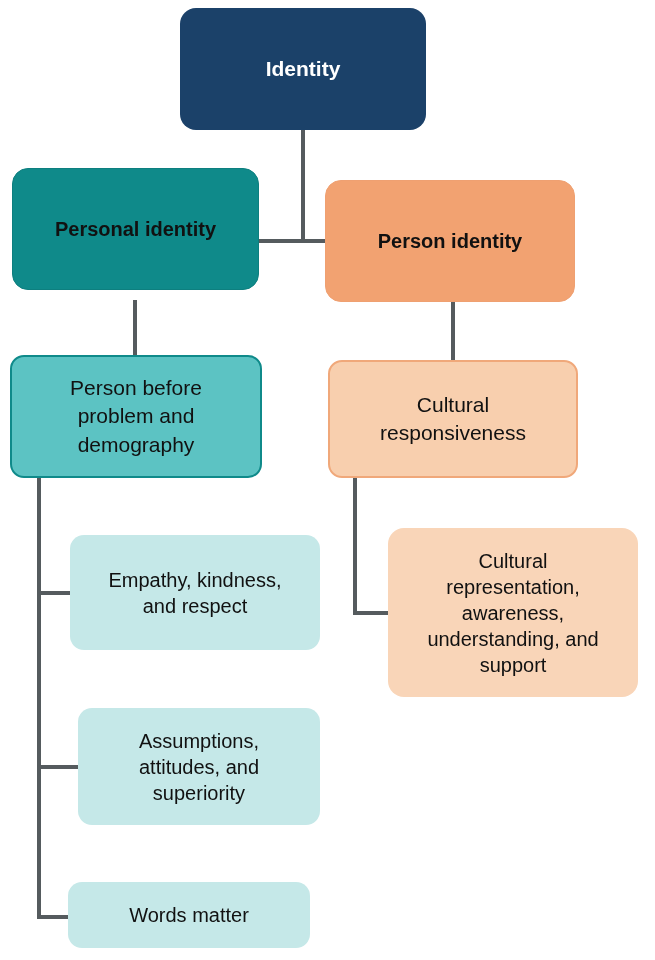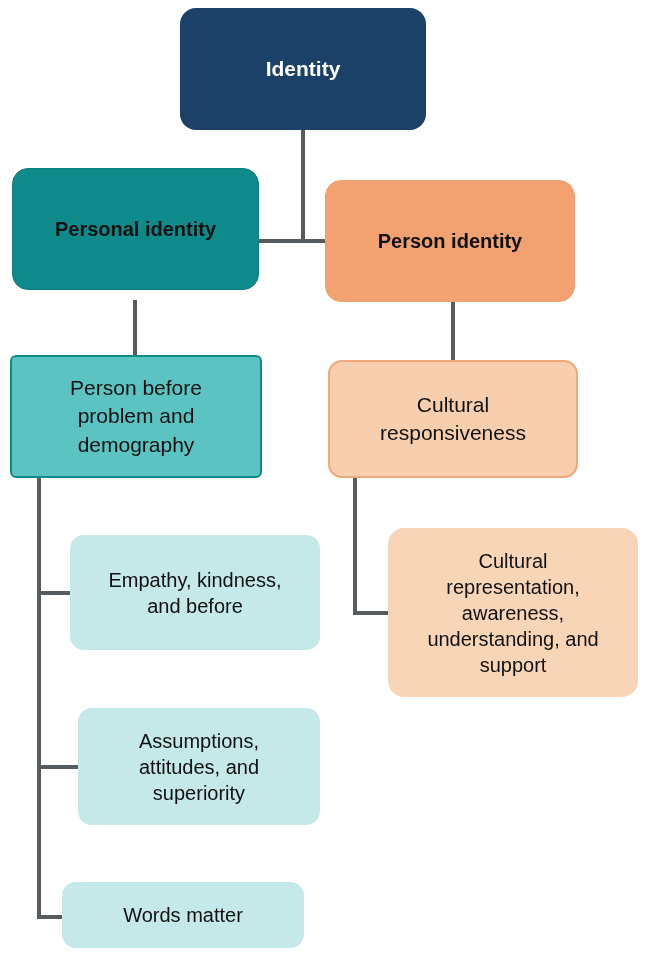--- a/index.html
+++ b/index.html
@@ -62,21 +62,21 @@
     border-radius: 16px;
     border: 1.5px solid #efa071;
     font-weight: bold;
     font-size: 20px;
   }
 
   
   .n-person-before {
     left: 10px; top: 355px; width: 252px; height: 123px;
     background: #5cc3c3;
-    border-radius: 6px;
+    border-radius: 14px;
     border: 2.5px solid #0f8a8a;
     font-size: 21px;
     line-height: 1.35;
   }
   .n-cultural-resp {
     left: 328px; top: 360px; width: 250px; height: 118px;
     background: #f8cfae;
     border-radius: 14px;
     border: 2px solid #f0a87a;
     font-size: 21px;
@@ -91,21 +91,21 @@
     line-height: 1.3;
   }
   .leaf-peach {
     background: #f9d5b8;
     border-radius: 16px;
     font-size: 20px;
     line-height: 1.3;
   }
   .n-empathy     { left: 70px;  top: 535px; width: 250px; height: 115px; }
   .n-assumptions { left: 78px;  top: 708px; width: 242px; height: 117px; }
-  .n-words       { left: 62px;  top: 882px; width: 242px; height: 66px;  }
+  .n-words       { left: 68px;  top: 882px; width: 242px; height: 66px;  }
   .n-cultural-rep{ left: 388px; top: 528px; width: 250px; height: 169px; }
 
   
   .conn {
     position: absolute;
     background: #555b5e;
     z-index: 1;
   }
   .v { width: 4px; }
   .h { height: 4px; }
@@ -149,21 +149,21 @@
 demography</span>
   </div>
 
   <div class="node n-cultural-resp">
     <span class="txt">Cultural
 responsiveness</span>
   </div>
 
   <div class="node leaf-teal n-empathy">
     <span class="txt">Empathy, kindness,
-and before</span>
+and respect</span>
   </div>
 
   <div class="node leaf-teal n-assumptions">
     <span class="txt">Assumptions,
 attitudes, and
 superiority</span>
   </div>
 
   <div class="node leaf-teal n-words">
     <span class="txt">Words matter</span>

